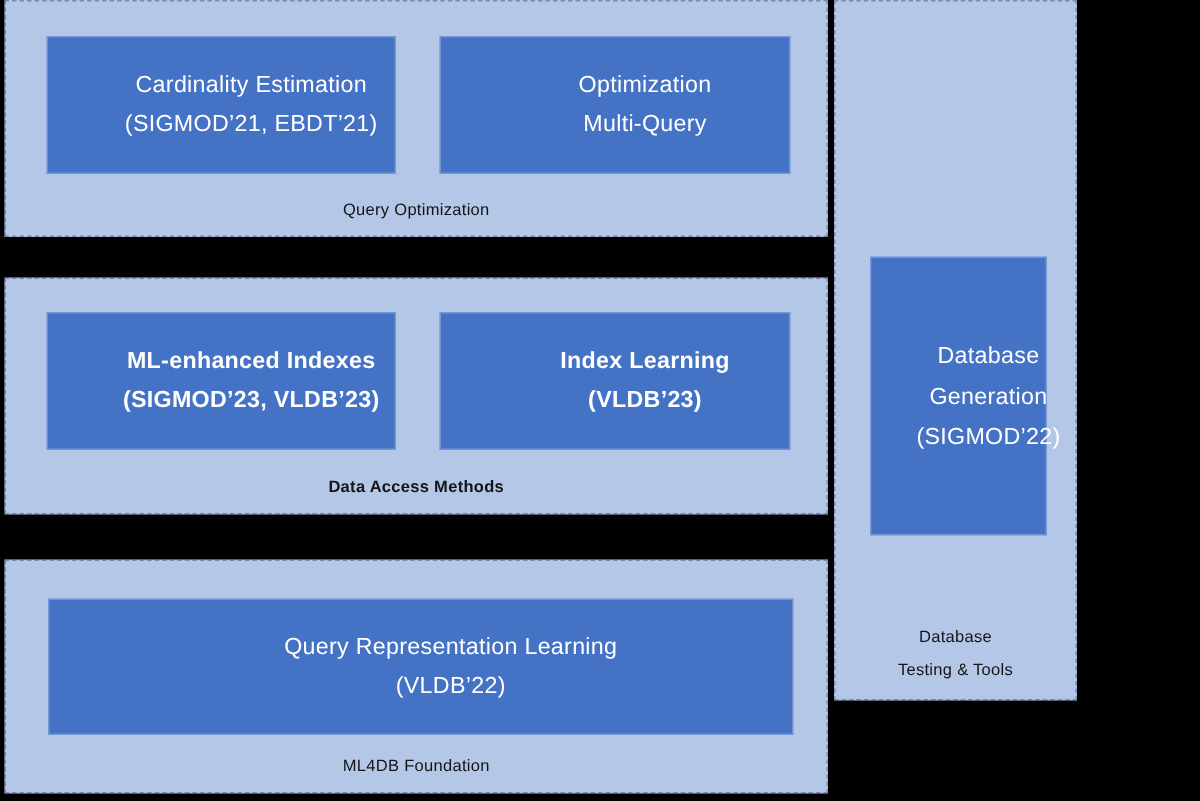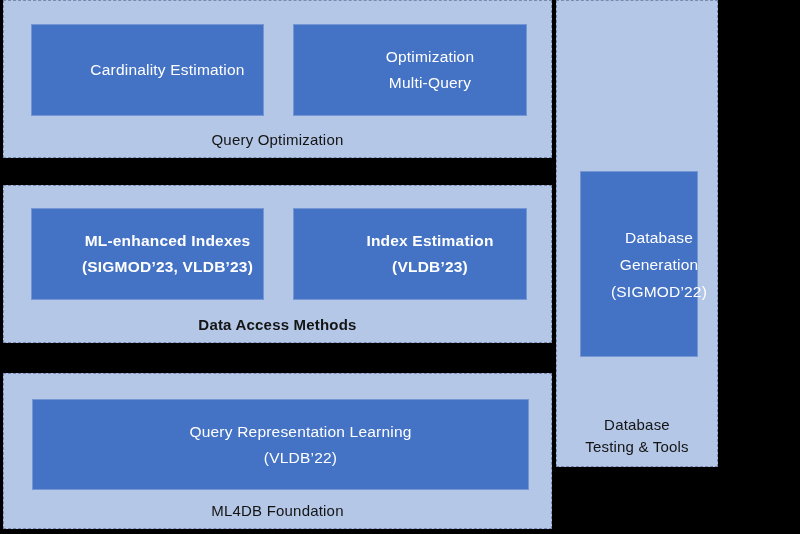--- a/index.html
+++ b/index.html
@@ -32,21 +32,21 @@
     line-height: 26px;
     letter-spacing: 0.2px;
     padding-left: 40px;
   }
   .panel-label {
     position: absolute;
     left: 0;
     right: 0;
     text-align: center;
     color: var(--labelText, #141414);
-    font-size: 15px;
+    font-size: 11px;
     line-height: 22px;
     letter-spacing: 0.2px;
   }
   
   .panel-qo    { left: 3px;   top: 0;     width: 549px; height: 158px; }
   .panel-dam   { left: 3px;   top: 185px; width: 549px; height: 158px; font-weight: bold; }
   .panel-ml4db { left: 3px;   top: 373px; width: 549px; height: 156px; }
   .panel-dtt   { left: 556px; top: 0;     width: 162px; height: 467px; text-decoration: underline; }
 
   .box-cardinality { left: 27px;  top: 23px;  width: 233px; height: 92px; }
@@ -60,35 +60,36 @@
   .label-bottom-8 { bottom: 8px; }
 </style>
 </head>
 <body>
 
 <div class="stage">
 
   <section class="panel panel-qo">
     <div class="box box-cardinality">
       <div>Cardinality Estimation</div>
+      <div>(SIGMOD’21, EBDT’21)</div>
     </div>
     <div class="box box-multiquery">
       <div>Optimization</div>
       <div>Multi-Query</div>
     </div>
     <div class="panel-label label-bottom-6">Query Optimization</div>
   </section>
 
   <section class="panel panel-dam">
     <div class="box box-mlindexes">
       <div>ML-enhanced Indexes</div>
       <div>(SIGMOD’23, VLDB’23)</div>
     </div>
     <div class="box box-indexsel">
-      <div>Index Estimation</div>
+      <div>Index Learning</div>
       <div>(VLDB’23)</div>
     </div>
     <div class="panel-label label-bottom-6">Data Access Methods</div>
   </section>
 
   <section class="panel panel-ml4db">
     <div class="box box-qrl">
       <div>Query Representation Learning</div>
       <div>(VLDB’22)</div>
     </div>

